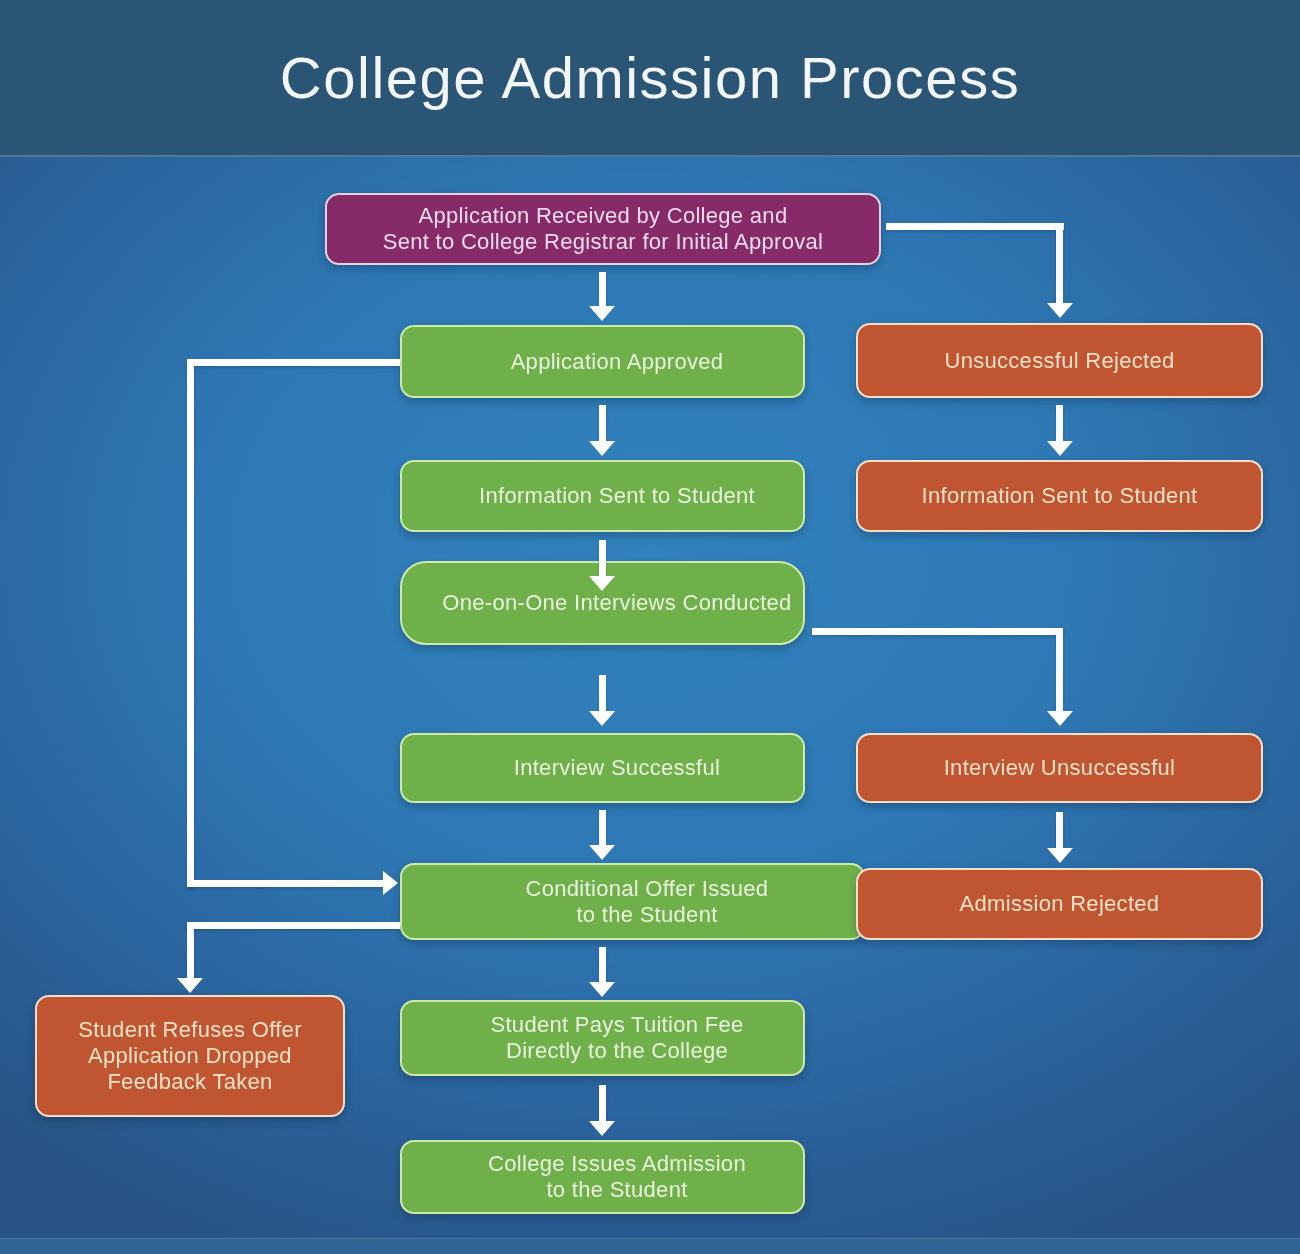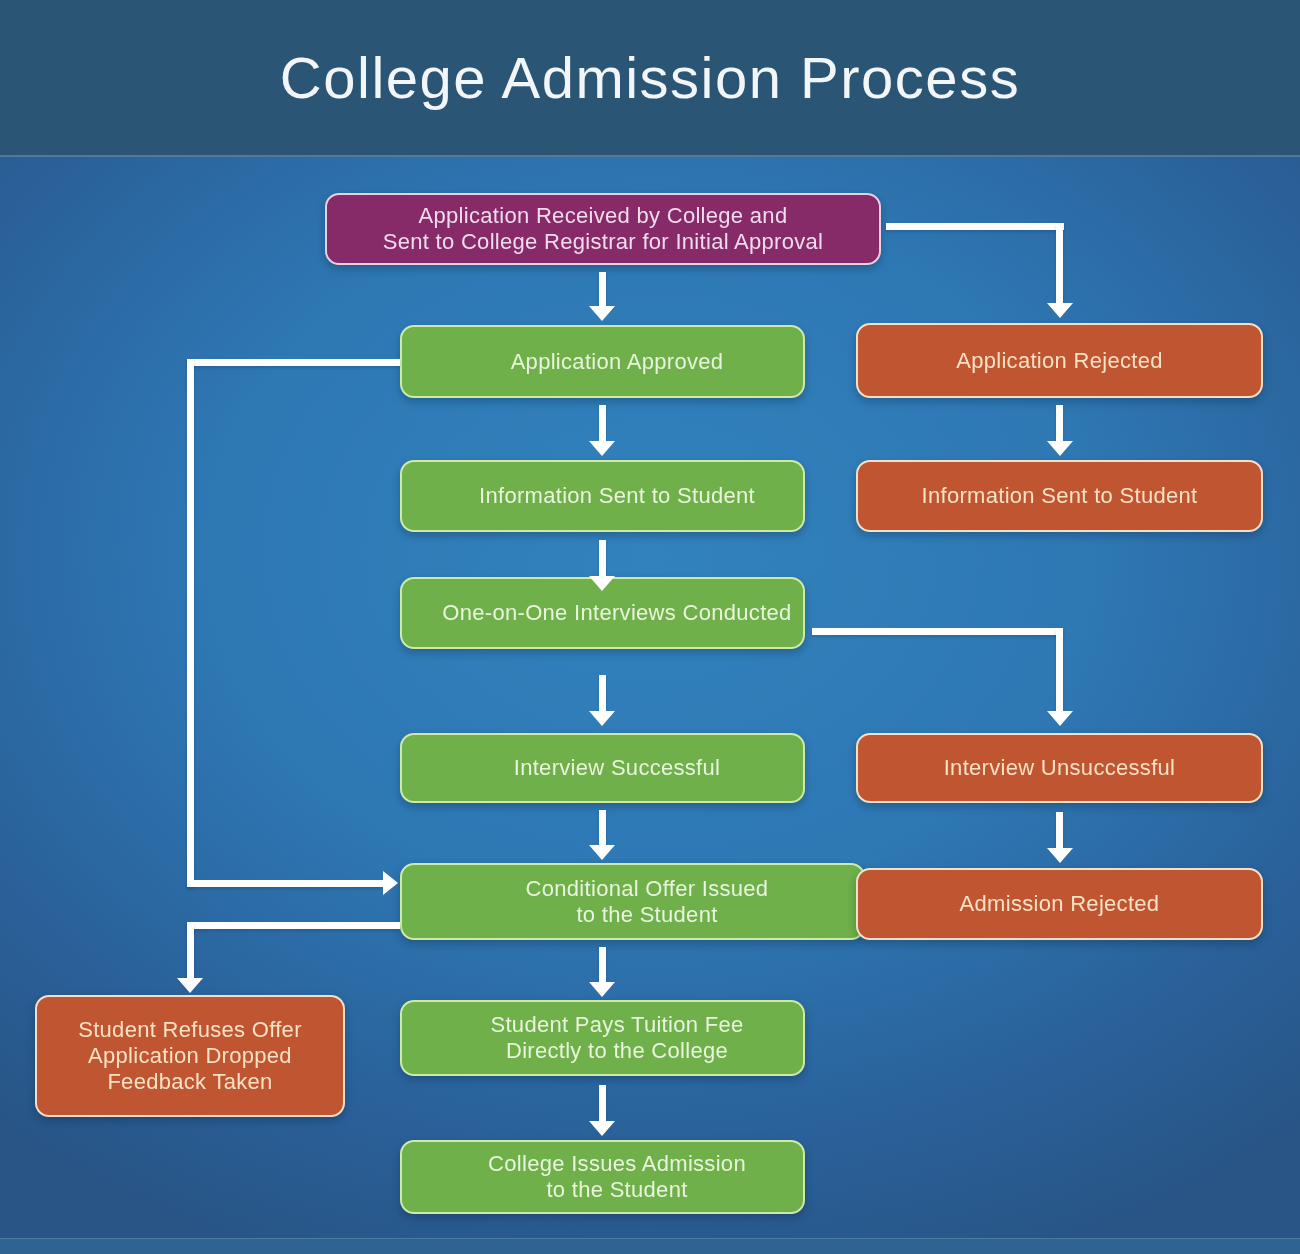--- a/index.html
+++ b/index.html
@@ -75,32 +75,32 @@
   <div class="node purple" style="left:325px;top:193px;width:556px;height:72px;">
     <span class="line">Application Received by College and</span>
     <span class="line">Sent to College Registrar for Initial Approval</span>
   </div>
 
   <div class="node green" style="left:400px;top:325px;width:405px;height:73px;">
     <span class="line">Application Approved</span>
   </div>
 
   <div class="node orange" style="left:856px;top:323px;width:407px;height:75px;">
-    <span class="line">Application Rejected</span>
+    <span class="line">Unsuccessful Rejected</span>
   </div>
 
   <div class="node green" style="left:400px;top:460px;width:405px;height:72px;">
     <span class="line">Information Sent to Student</span>
   </div>
 
   <div class="node orange" style="left:856px;top:460px;width:407px;height:72px;">
     <span class="line">Information Sent to Student</span>
   </div>
 
-  <div class="node green" style="left:400px;top:577px;width:405px;height:72px;">
+  <div class="node green" style="left:400px;top:561px;width:405px;height:84px;border-radius:26px;">
     <span class="line">One-on-One Interviews Conducted</span>
   </div>
 
   <div class="node green" style="left:400px;top:733px;width:405px;height:70px;">
     <span class="line">Interview Successful</span>
   </div>
 
   <div class="node orange" style="left:856px;top:733px;width:407px;height:70px;">
     <span class="line">Interview Unsuccessful</span>
   </div>

